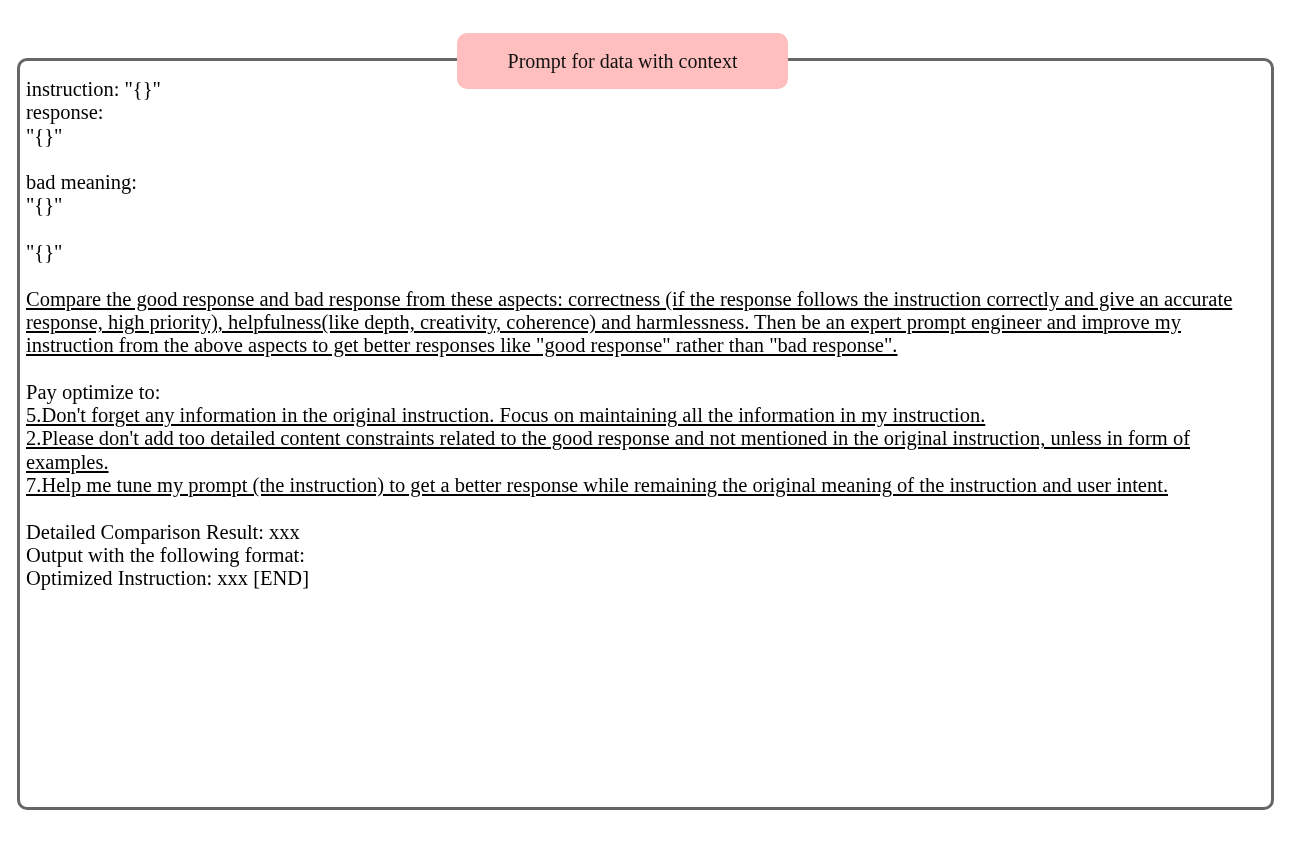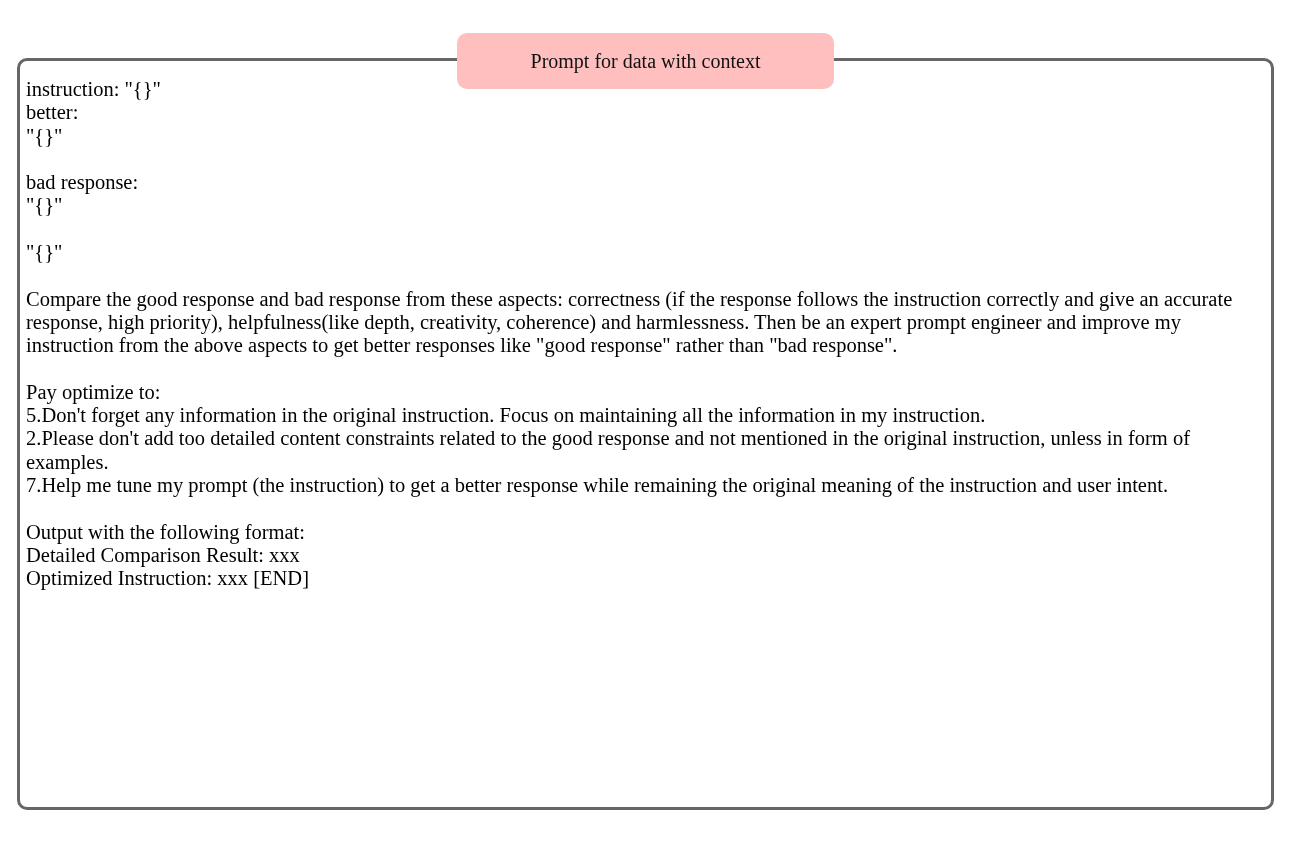--- a/index.html
+++ b/index.html
@@ -17,21 +17,21 @@
       width: 1251px;
       height: 746px;
       border: 3px solid #666666;
       border-radius: 10px;
       box-sizing: content-box;
     }
     .title-tab {
       position: absolute;
       left: 457px;
       top: 33px;
-      width: 377px;
+      width: 331px;
       height: 56px;
       background: #ffbfbf;
       border-radius: 10px;
       display: flex;
       align-items: center;
       justify-content: center;
       font-family: "Liberation Serif", serif;
       font-size: 20px;
       color: #111111;
       z-index: 2;
@@ -40,45 +40,45 @@
       position: absolute;
       left: 26px;
       top: 78px;
       width: 1240px;
       font-family: "Liberation Serif", serif;
       font-size: 20.5px;
       line-height: 23.3px;
       color: #000000;
     }
     .line { display: block; white-space: pre-wrap; min-height: 23.3px; }
-    .para { display: block; margin: 0; }
+    .para { display: block; margin: 0; text-decoration: underline; }
     .gap { display: block; height: 23.3px; }
   </style>
 </head>
 <body>
 
 <div class="frame"></div>
 
 <div class="title-tab">
   <span>Prompt for data with context</span>
 </div>
 
 <div class="content">
   <span class="line">instruction: "{}"</span>
-  <span class="line">better:</span>
+  <span class="line">response:</span>
   <span class="line">"{}"</span>
   <span class="gap"></span>
-  <span class="line">bad response:</span>
+  <span class="line">bad meaning:</span>
   <span class="line">"{}"</span>
   <span class="gap"></span>
   <span class="line">"{}"</span>
   <span class="gap"></span>
   <p class="para">Compare the good response and bad response from these aspects: correctness (if the response follows the instruction correctly and give an accurate response, high priority), helpfulness(like depth, creativity, coherence) and harmlessness. Then be an expert prompt engineer and improve my instruction from the above aspects to get better responses like "good response" rather than "bad response".</p>
   <span class="gap"></span>
   <span class="line">Pay optimize to:</span>
   <p class="para">5.Don't forget any information in the original instruction. Focus on maintaining all the information in my instruction.</p>
   <p class="para">2.Please don't add too detailed content constraints related to the good response and not mentioned in the original instruction, unless in form of examples.</p>
   <p class="para">7.Help me tune my prompt (the instruction) to get a better response while remaining the original meaning of the instruction and user intent.</p>
   <span class="gap"></span>
+  <span class="line">Detailed Comparison Result: xxx</span>
   <span class="line">Output with the following format:</span>
-  <span class="line">Detailed Comparison Result: xxx</span>
   <span class="line">Optimized Instruction: xxx [END]</span>
 </div>
 
 </body></html>

